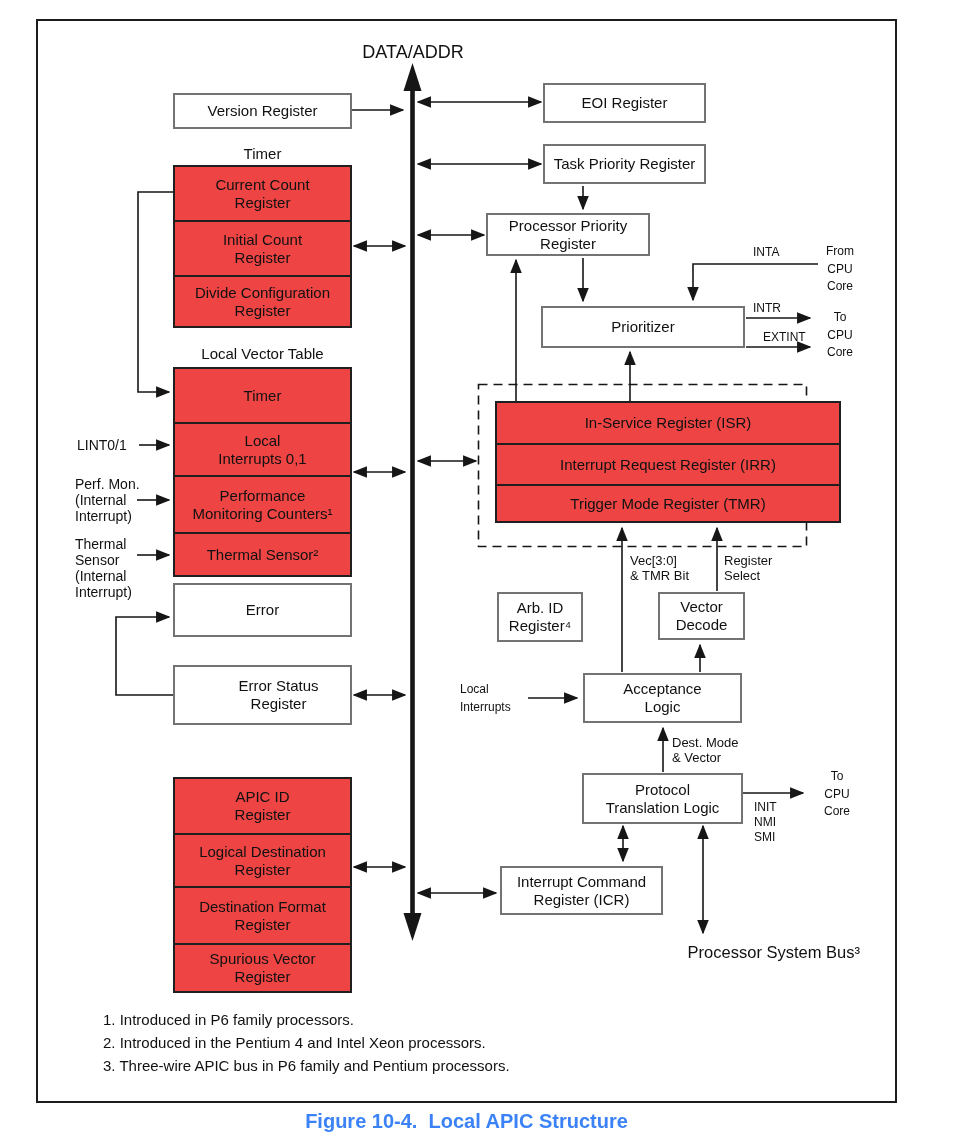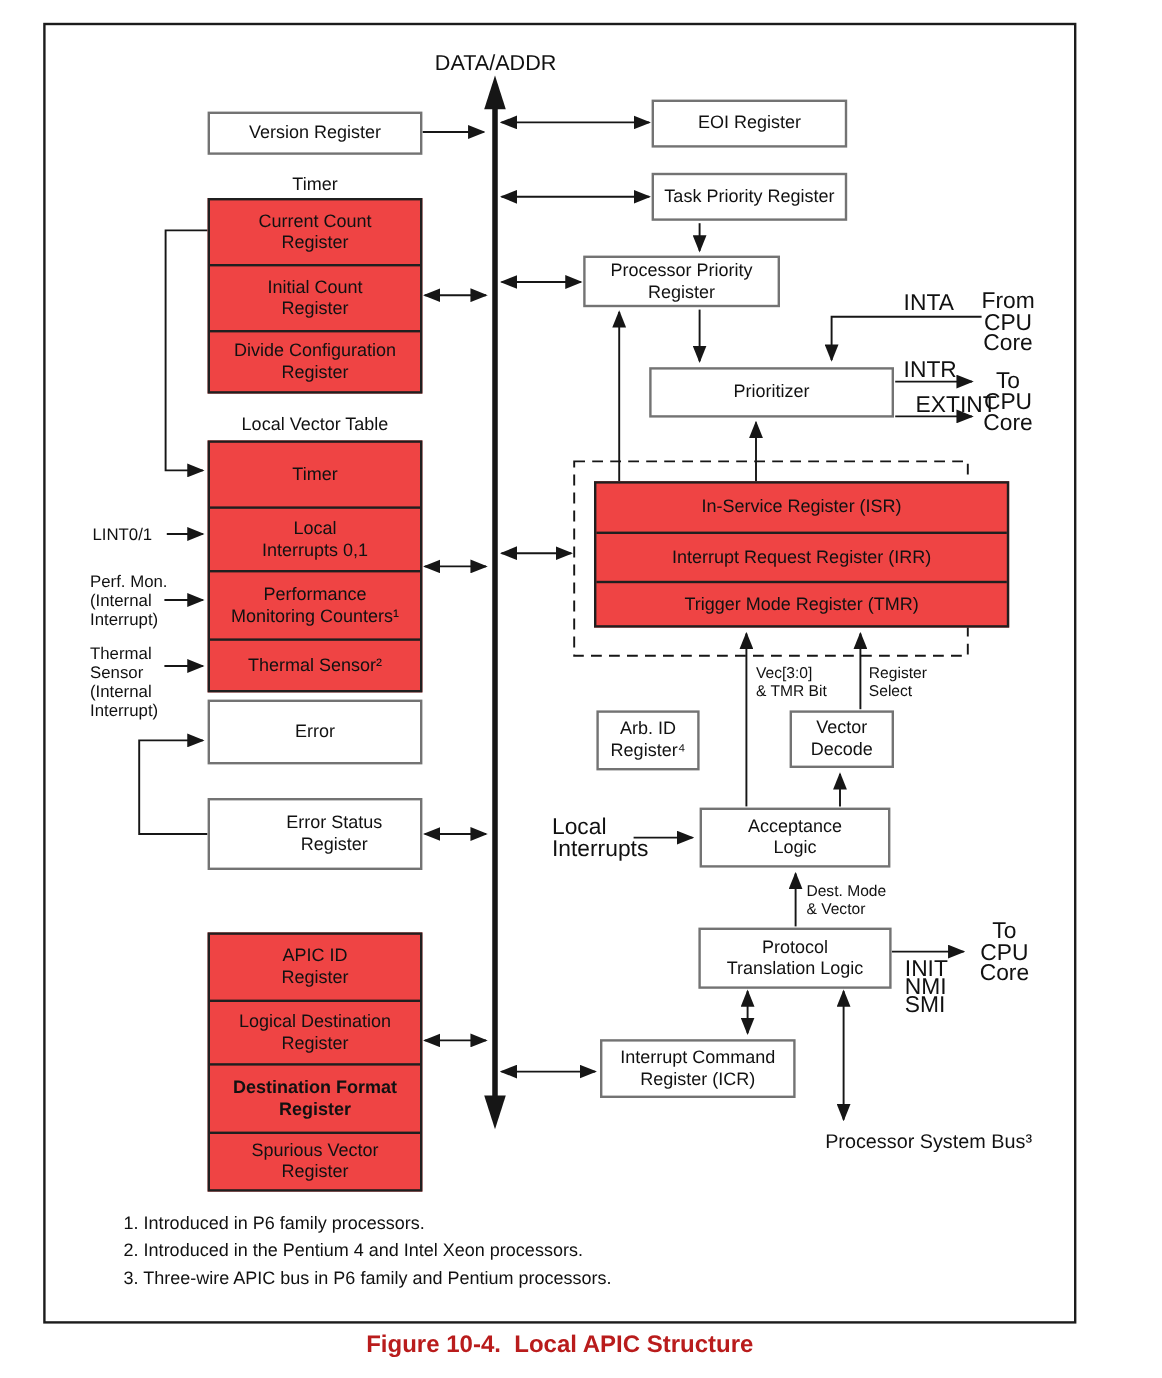--- a/index.html
+++ b/index.html
@@ -9,21 +9,21 @@
   svg.layer{position:absolute;left:0;top:0;pointer-events:none;}
   .outerbox{border:2px solid #1c1c1c;}
   .box{border:2px solid #737373;background:#fff;display:flex;align-items:center;justify-content:center;
        text-align:center;white-space:pre-line;font-size:15px;line-height:1.18;box-sizing:border-box;}
   .gbox{border:2px solid #1f1f1f;background:#ef4444;box-sizing:border-box;display:flex;flex-direction:column;}
   .grow{display:flex;align-items:center;justify-content:center;text-align:center;white-space:pre-line;
         font-size:15px;line-height:1.18;box-sizing:border-box;border-top:2px solid #1f1f1f;}
   .grow:first-child{border-top:none;}
   .title{font-size:15px;text-align:center;white-space:pre;}
   .lbl{font-size:14px;line-height:16px;white-space:pre-line;}
-  .lbl15{font-size:19px;line-height:17.5px;white-space:pre-line;}
+  .lbl15{font-size:12px;line-height:17.5px;white-space:pre-line;}
   .lblsm{font-size:13px;line-height:14.5px;white-space:pre-line;}
   .ctr{text-align:center;}
   .buslabel{font-size:18px;text-align:center;white-space:pre;}
   .psb{font-size:16.5px;text-align:center;white-space:pre;}
   .footnotes{font-size:15px;line-height:23px;white-space:pre-line;}
   .caption{font-weight:bold;font-size:20px;text-align:center;white-space:pre;}
 </style>
 </head>
 <body>
 
@@ -106,21 +106,21 @@
   <div class="abs box" style="left:173px;top:583px;width:179px;height:54px;">Error</div>
 
   <div class="abs box" style="left:173px;top:665px;width:179px;height:60px;padding-left:32px;">Error Status
 Register</div>
 
   <div class="abs gbox" style="left:173px;top:777px;width:179px;height:216px;">
     <div class="grow" style="height:54px;">APIC ID
 Register</div>
     <div class="grow" style="height:53px;">Logical Destination
 Register</div>
-    <div class="grow" style="height:57px;font-weight:bold;">Destination Format
+    <div class="grow" style="height:57px;">Destination Format
 Register</div>
     <div class="grow" style="flex:1;">Spurious Vector
 Register</div>
   </div>
 
   <div class="abs lbl" style="left:77px;top:437px;">LINT0/1</div>
   <div class="abs lbl" style="left:75px;top:476px;">Perf. Mon.
 (Internal
 Interrupt)</div>
   <div class="abs lbl" style="left:75px;top:536px;">Thermal
@@ -173,15 +173,15 @@
 Core</div>
   <div class="abs lbl15" style="left:754px;top:800px;line-height:15px;">INIT
 NMI
 SMI</div>
   <div class="abs psb" style="left:570px;top:943px;width:290px;text-align:right;">Processor System Bus³</div>
 
   <div class="abs footnotes" style="left:103px;top:1008px;">1. Introduced in P6 family processors.</div>
   <div class="abs footnotes" style="left:103px;top:1031px;">2. Introduced in the Pentium 4 and Intel Xeon processors.</div>
   <div class="abs footnotes" style="left:103px;top:1054px;">3. Three-wire APIC bus in P6 family and Pentium processors.</div>
 
-  <div class="abs caption" style="left:36px;top:1110px;width:861px;color:#b91c1c;">Figure 10-4.  Local APIC Structure</div>
+  <div class="abs caption" style="left:36px;top:1110px;width:861px;color:#3b82f6;">Figure 10-4.  Local APIC Structure</div>
 
 </div>
 
 </body></html>

